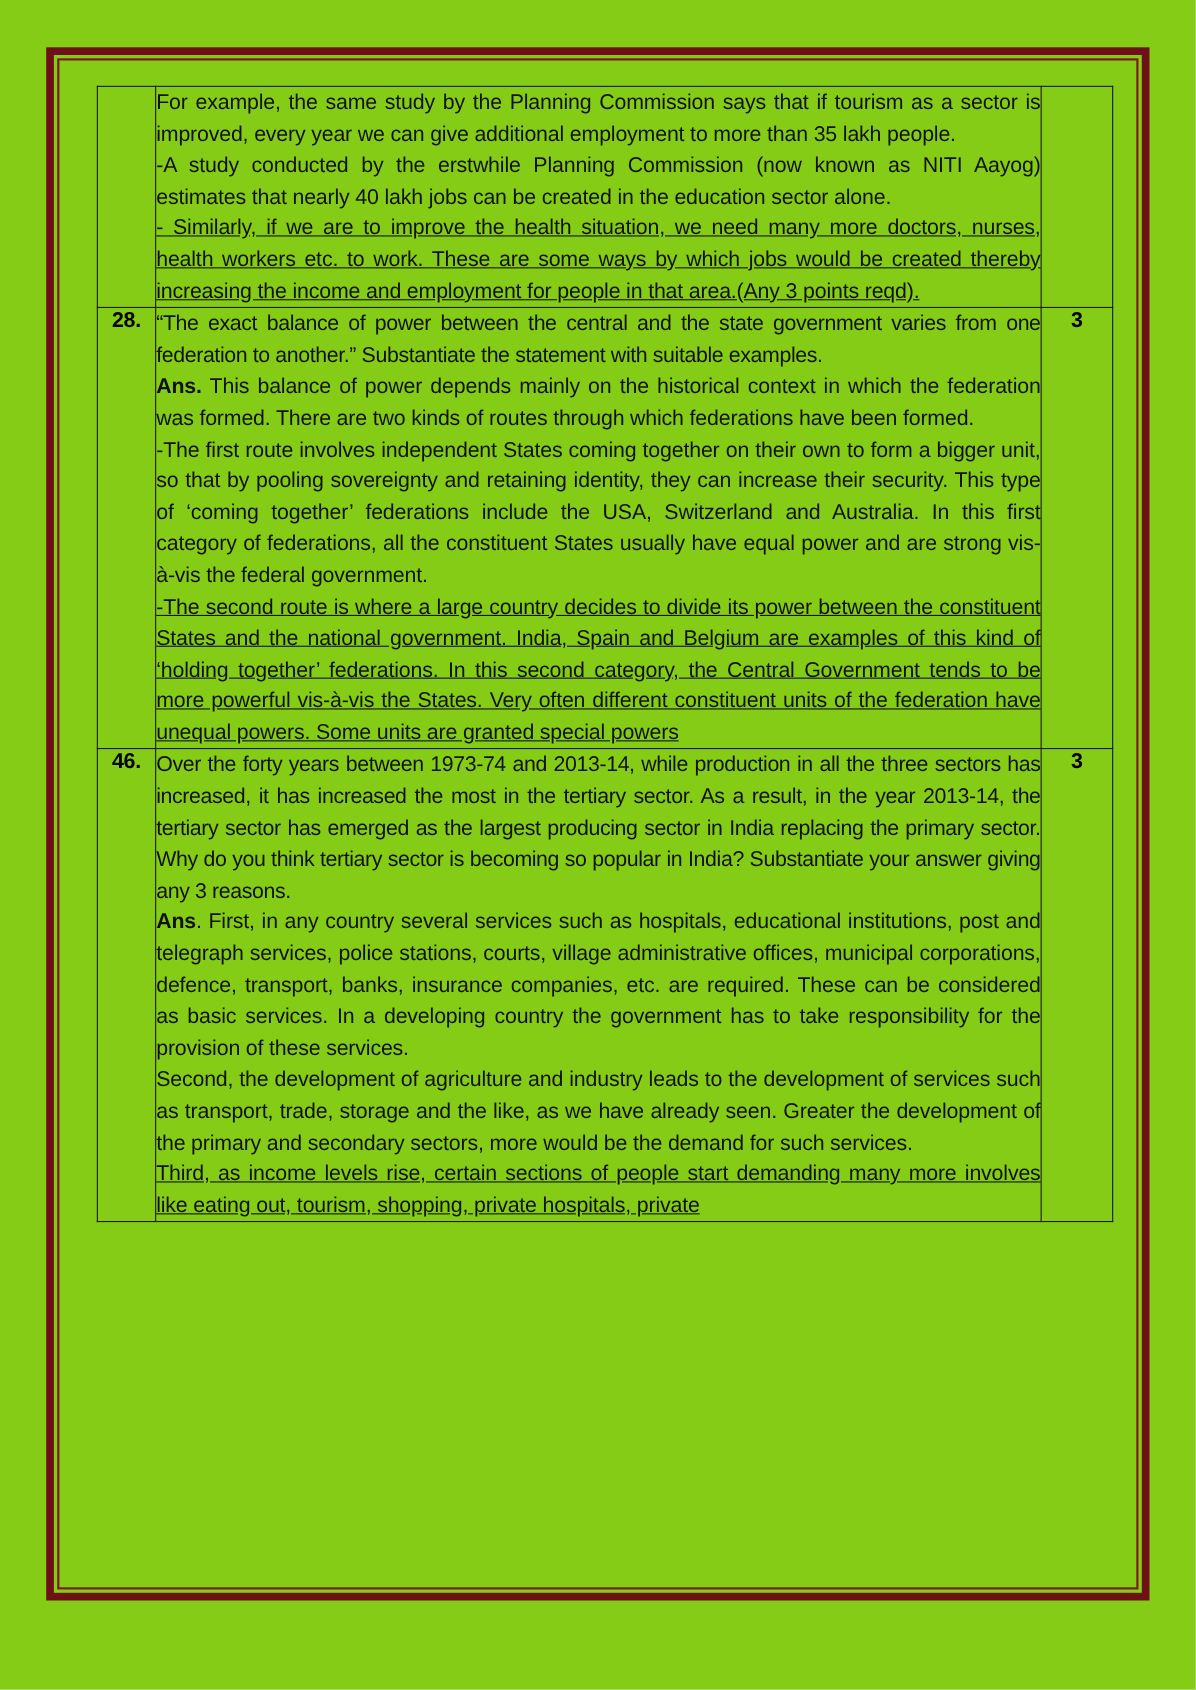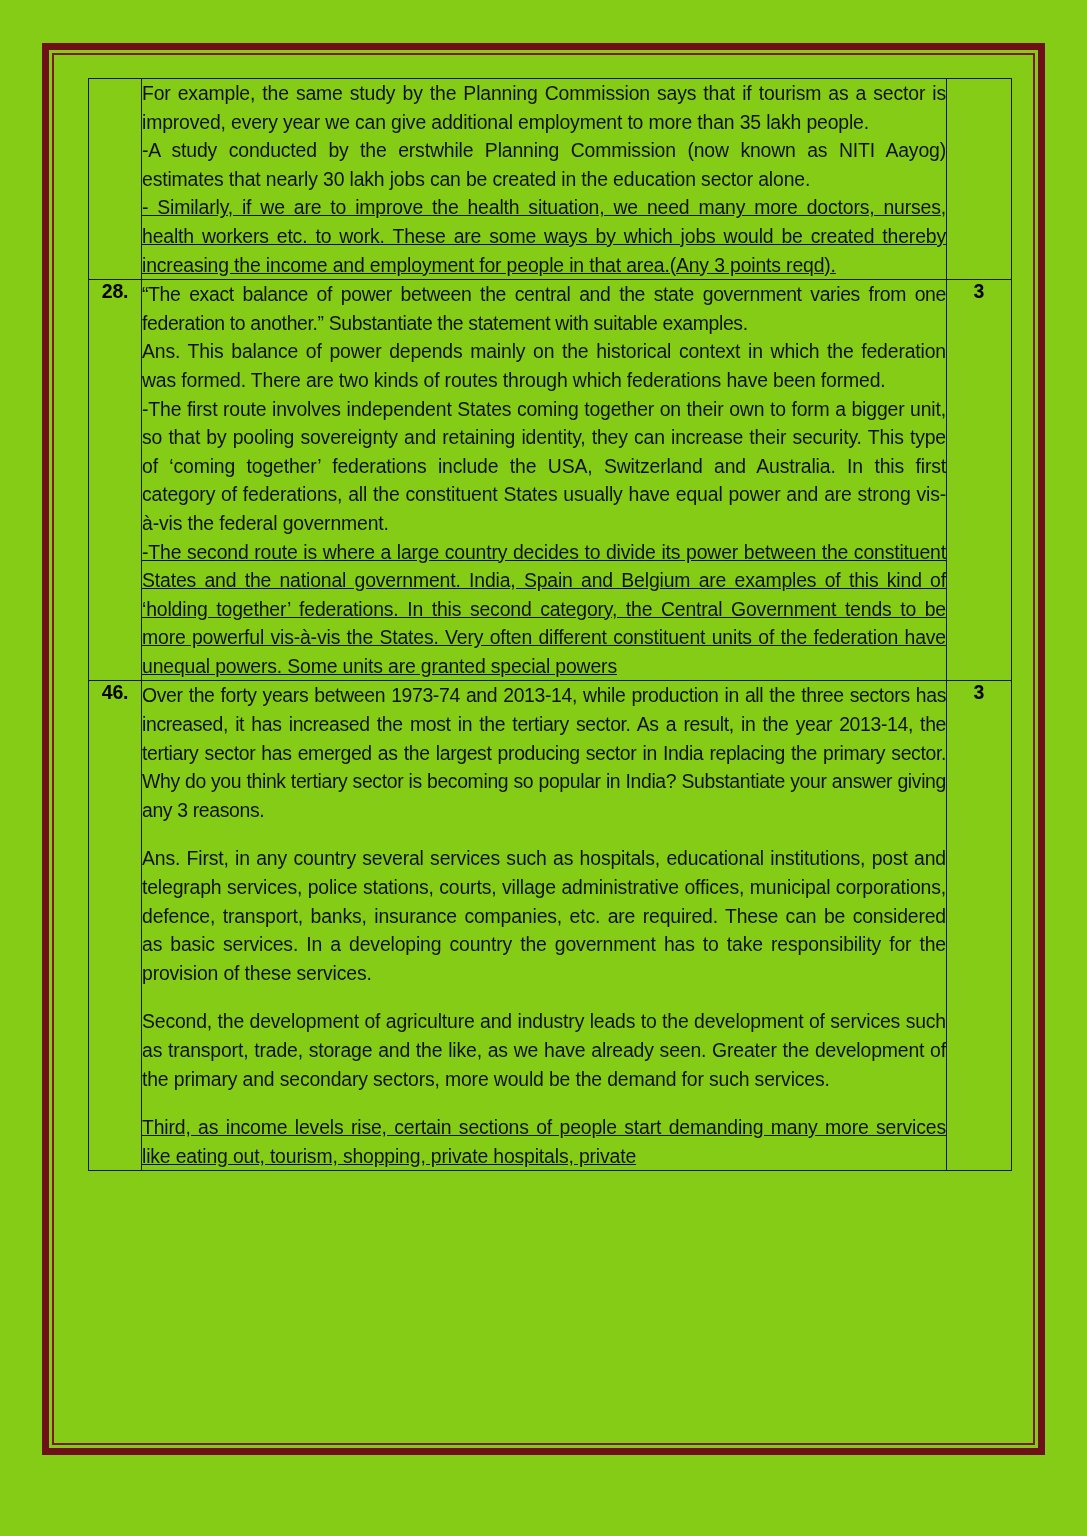--- a/index.html
+++ b/index.html
@@ -84,26 +84,26 @@
   p.line {
     margin: 0;
     font-size: 19.4px;
     line-height: 28.6px;
     color: #111111;
     text-align: justify;
     text-justify: inter-word;
     letter-spacing: -0.15px;
     word-spacing: 0px;
   }
-  p.line.gap { margin-top: 20px; }
+  p.line.gap { }
   p.line.bold {
     font-weight: normal;
     letter-spacing: -0.35px;
   }
-  b.lead { font-weight: normal; }
+  b.lead { font-weight: bold; }
 
   
   .nostretch { text-align-last: left; text-decoration: underline; }
 </style>
 </head>
 <body>
 
 <div class="page">
 
   <div class="border-outer">
@@ -115,42 +115,42 @@
       <colgroup>
         <col class="c-num">
         <col class="c-body">
         <col class="c-marks">
       </colgroup>
       <tbody id="qa-body">
           <tr>
             <td class="num"></td>
             <td class="body">
               <p class="line">For example, the same study by the Planning Commission says that if tourism as a sector is improved, every year we can give additional employment to more than 35 lakh people.</p>
-              <p class="line">-A study conducted by the erstwhile Planning Commission (now known as NITI Aayog) estimates that nearly 30 lakh jobs can be created in the education sector alone.</p>
+              <p class="line">-A study conducted by the erstwhile Planning Commission (now known as NITI Aayog) estimates that nearly 40 lakh jobs can be created in the education sector alone.</p>
               <p class="line nostretch">- Similarly, if we are to improve the health situation, we need many more doctors, nurses, health workers etc. to work. These are some ways by which jobs would be created thereby increasing the income and employment for people in that area.(Any 3 points reqd).</p>
             </td>
             <td class="marks"></td>
           </tr>
           <tr>
             <td class="num">28.</td>
             <td class="body">
               <p class="line bold">“The exact balance of power between the central and the state government varies from one federation to another.” Substantiate the statement with suitable examples.</p>
               <p class="line"><b class="lead">Ans.</b><span> This balance of power depends mainly on the historical context in which the federation was formed. There are two kinds of routes through which federations have been formed.</span></p>
               <p class="line">-The first route involves independent States coming together on their own to form a bigger unit, so that by pooling sovereignty and retaining identity, they can increase their security. This type of ‘coming together’ federations include the USA, Switzerland and Australia. In this first category of federations, all the constituent States usually have equal power and are strong vis-à-vis the federal government.</p>
               <p class="line nostretch">-The second route is where a large country decides to divide its power between the constituent States and the national government. India, Spain and Belgium are examples of this kind of ‘holding together’ federations. In this second category, the Central Government tends to be more powerful vis-à-vis the States. Very often different constituent units of the federation have unequal powers. Some units are granted special powers</p>
             </td>
             <td class="marks">3</td>
           </tr>
           <tr>
             <td class="num">46.</td>
             <td class="body">
               <p class="line bold">Over the forty years between 1973-74 and 2013-14, while production in all the three sectors has increased, it has increased the most in the tertiary sector. As a result, in the year 2013-14, the tertiary sector has emerged as the largest producing sector in India replacing the primary sector. Why do you think tertiary sector is becoming so popular in India? Substantiate your answer giving any 3 reasons.</p>
               <p class="line gap"><b class="lead">Ans</b><span>. First, in any country several services such as hospitals, educational institutions, post and telegraph services, police stations, courts, village administrative offices, municipal corporations, defence, transport, banks, insurance companies, etc. are required. These can be considered as basic services. In a developing country the government has to take responsibility for the provision of these services.</span></p>
               <p class="line gap">Second, the development of agriculture and industry leads to the development of services such as transport, trade, storage and the like, as we have already seen. Greater the development of the primary and secondary sectors, more would be the demand for such services.</p>
-              <p class="line gap nostretch">Third, as income levels rise, certain sections of people start demanding many more services like eating out, tourism, shopping, private hospitals, private</p>
+              <p class="line gap nostretch">Third, as income levels rise, certain sections of people start demanding many more involves like eating out, tourism, shopping, private hospitals, private</p>
             </td>
             <td class="marks">3</td>
           </tr>
         </tbody>
     </table>
   </div>
 
 </div>
 
 </body></html>

